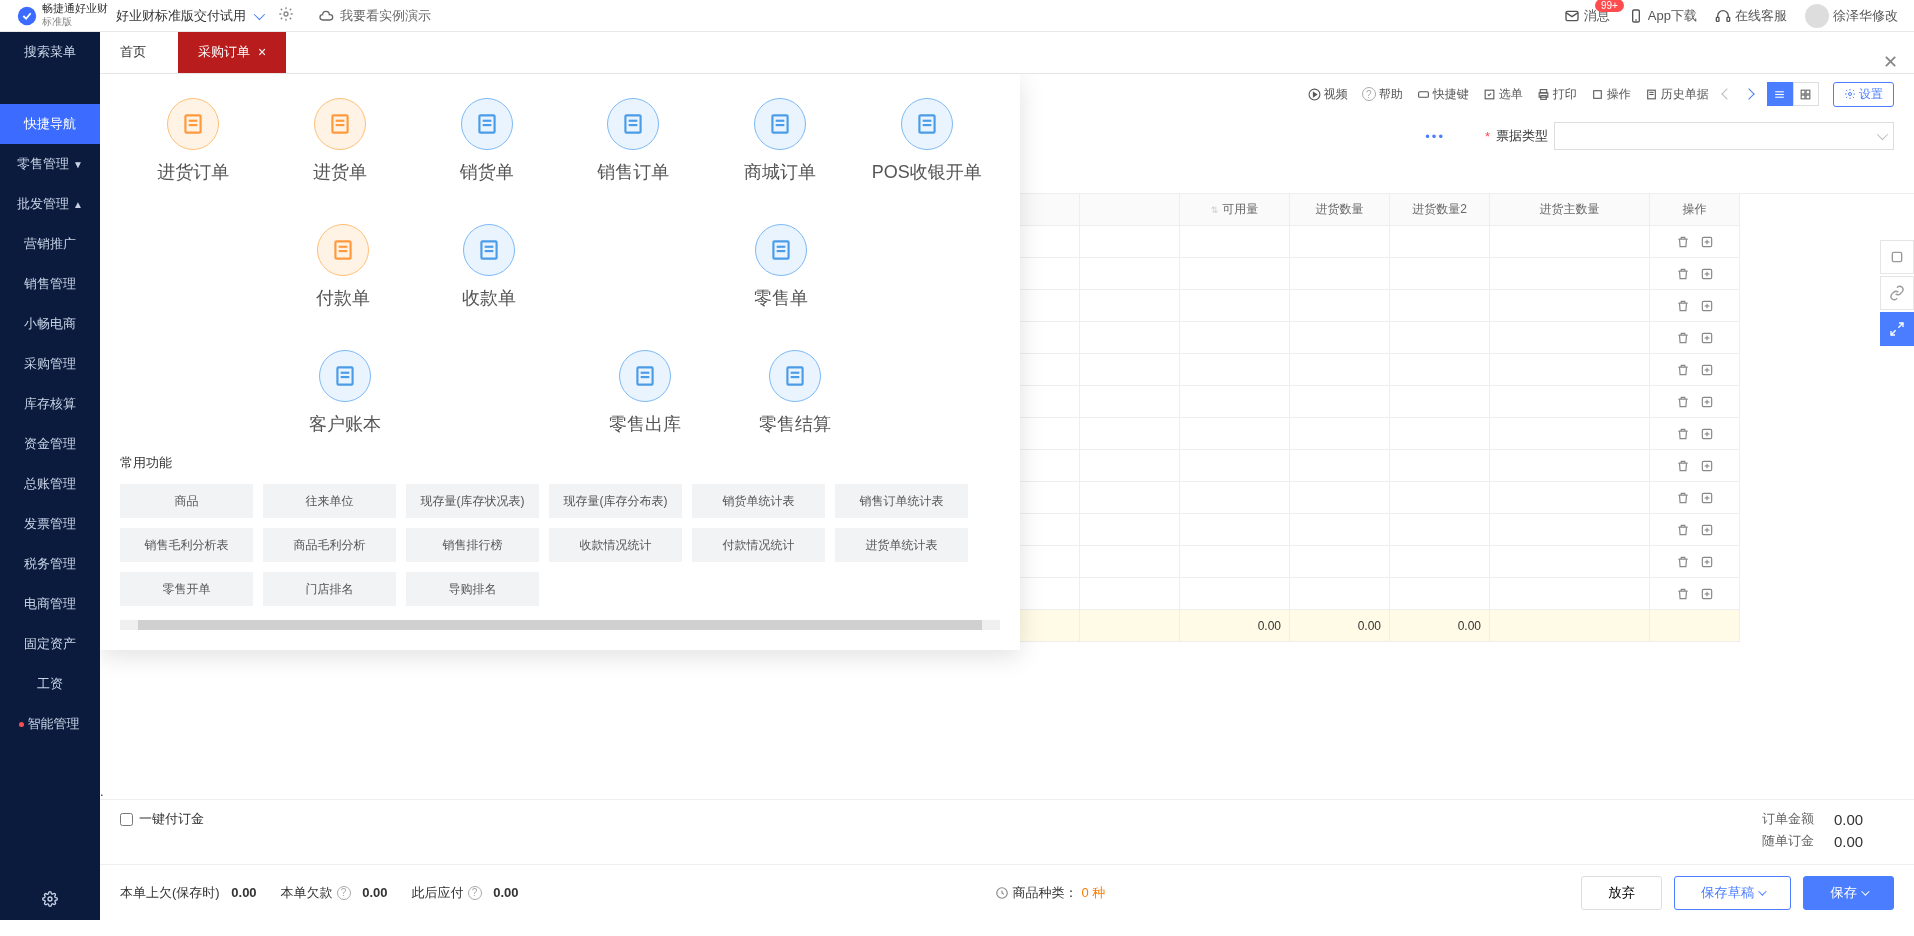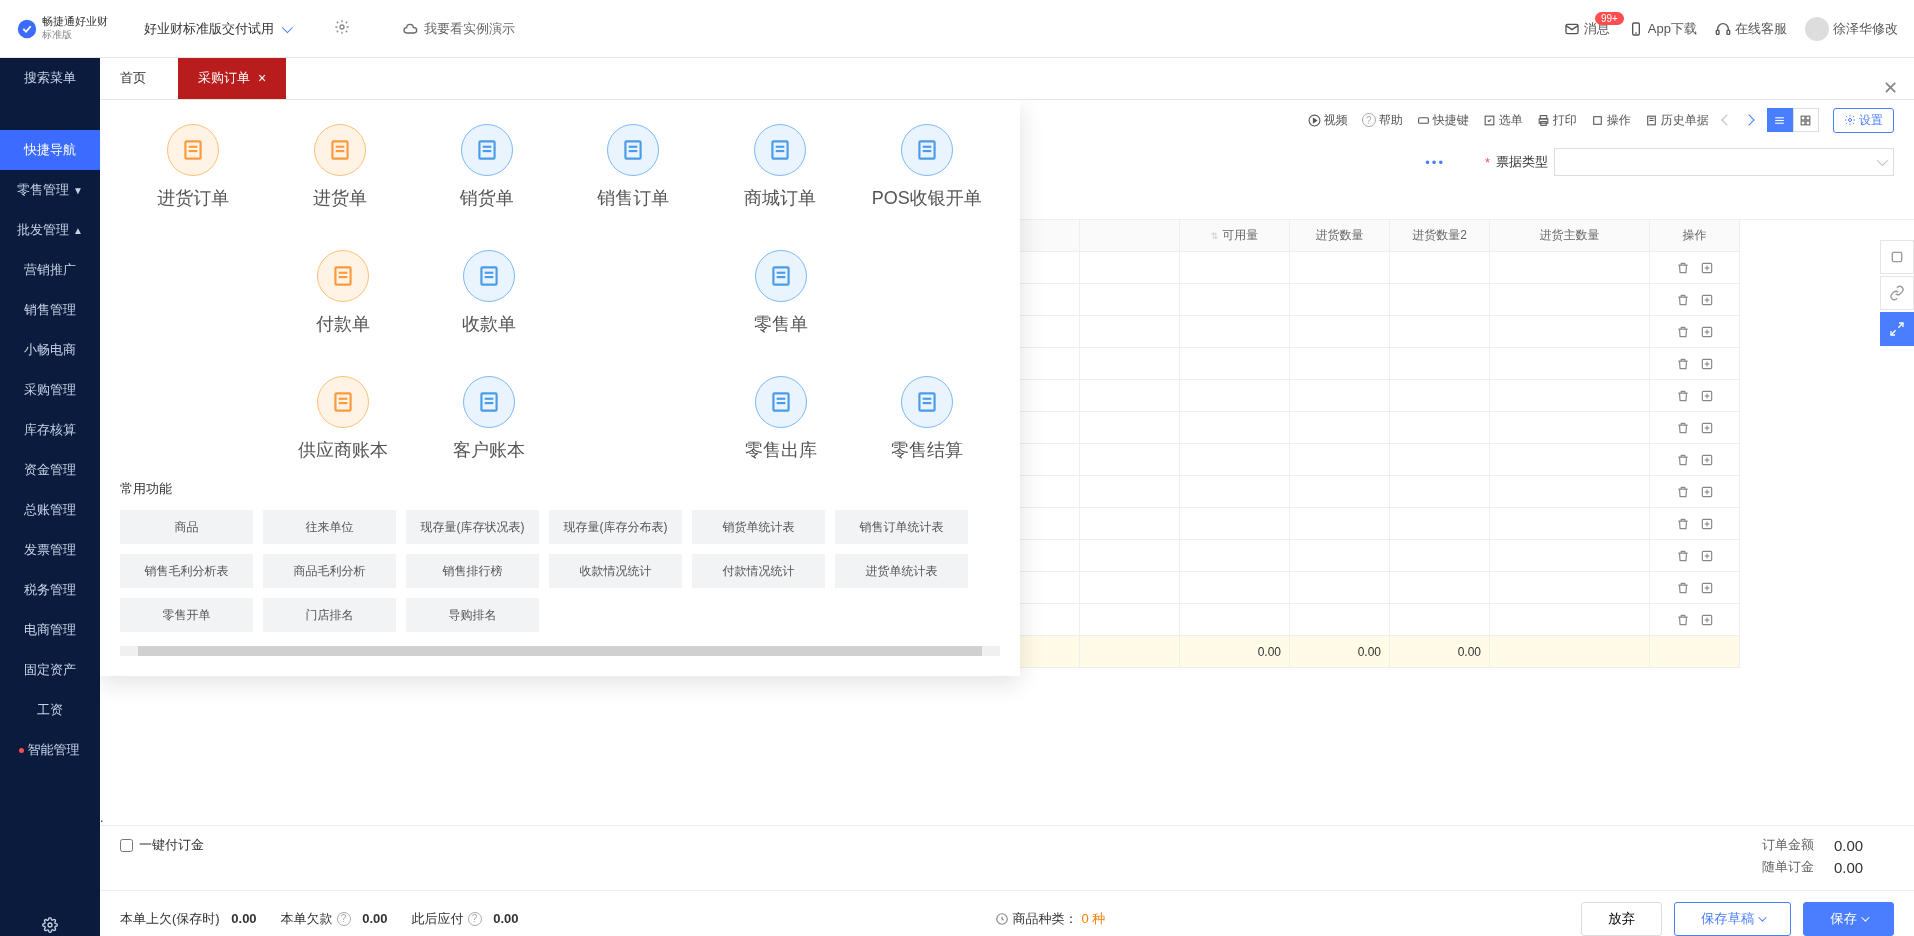--- a/index.html
+++ b/index.html
@@ -1,19 +1,19 @@
 <!DOCTYPE html>
 <html><head>
   <meta charset="utf-8">
   <style>
     * { margin: 0; padding: 0; box-sizing: border-box; }
     body { font-family: "Microsoft YaHei", -apple-system, sans-serif; font-size: 13px; color: #333; background: #fff; overflow: hidden; }
     
     
-    .header { height: 58px; display: flex; align-items: center; border-bottom: 1px solid #e8e8e8; padding: 0 16px; gap: 28px; }
+    .header { height: 32px; display: flex; align-items: center; border-bottom: 1px solid #e8e8e8; padding: 0 16px; }
     .logo-area { display: flex; align-items: center; width: 92px; }
     .logo-icon { width: 22px; height: 22px; margin-right: 4px; }
     .logo-text { font-size: 11px; line-height: 1.2; }
     .logo-sub { font-size: 10px; color: #888; }
     .product-select { display: flex; align-items: center; gap: 8px; margin-left: 8px; cursor: pointer; }
     .gear-icon { margin-left: 16px; color: #888; cursor: pointer; }
     .demo-link { display: flex; align-items: center; gap: 6px; margin-left: 24px; color: #666; cursor: pointer; }
     .header-right { margin-left: auto; display: flex; align-items: center; gap: 18px; }
     .header-item { display: flex; align-items: center; gap: 4px; color: #555; cursor: pointer; position: relative; }
     .badge { position: absolute; top: -8px; right: -14px; background: #ff4d4f; color: #fff; font-size: 10px; padding: 1px 6px; border-radius: 8px; }
@@ -347,30 +347,20 @@
                     <line x1="8" y1="9" x2="16" y2="9"></line>
                     <line x1="8" y1="13" x2="16" y2="13"></line>
                   </svg>
                 </div>
                 <div class="flow-label">零售单</div>
               </div>
               <div class="flow-node" style="width: 150px;"></div>
             </div>
             <div class="flow-row" style="padding-left: 150px;">
               <div class="flow-node">
-                <div class="flow-icon orange">
-                  <svg viewBox="0 0 24 24" fill="none" stroke="#ff9a3c" stroke-width="2">
-                    <rect x="5" y="4" width="14" height="16" rx="1"></rect>
-                    <line x1="8" y1="9" x2="16" y2="9"></line>
-                    <line x1="8" y1="13" x2="16" y2="13"></line>
-                  </svg>
-                </div>
-                <div class="flow-label">供应商账本</div>
-              </div>
-              <div class="flow-node">
                 <div class="flow-icon blue">
                   <svg viewBox="0 0 24 24" fill="none" stroke="#4a9ce8" stroke-width="2">
                     <rect x="5" y="4" width="14" height="16" rx="1"></rect>
                     <line x1="8" y1="9" x2="16" y2="9"></line>
                     <line x1="8" y1="13" x2="16" y2="13"></line>
                   </svg>
                 </div>
                 <div class="flow-label">客户账本</div>
               </div>
               <div class="flow-node" style="width: 150px;"></div>

